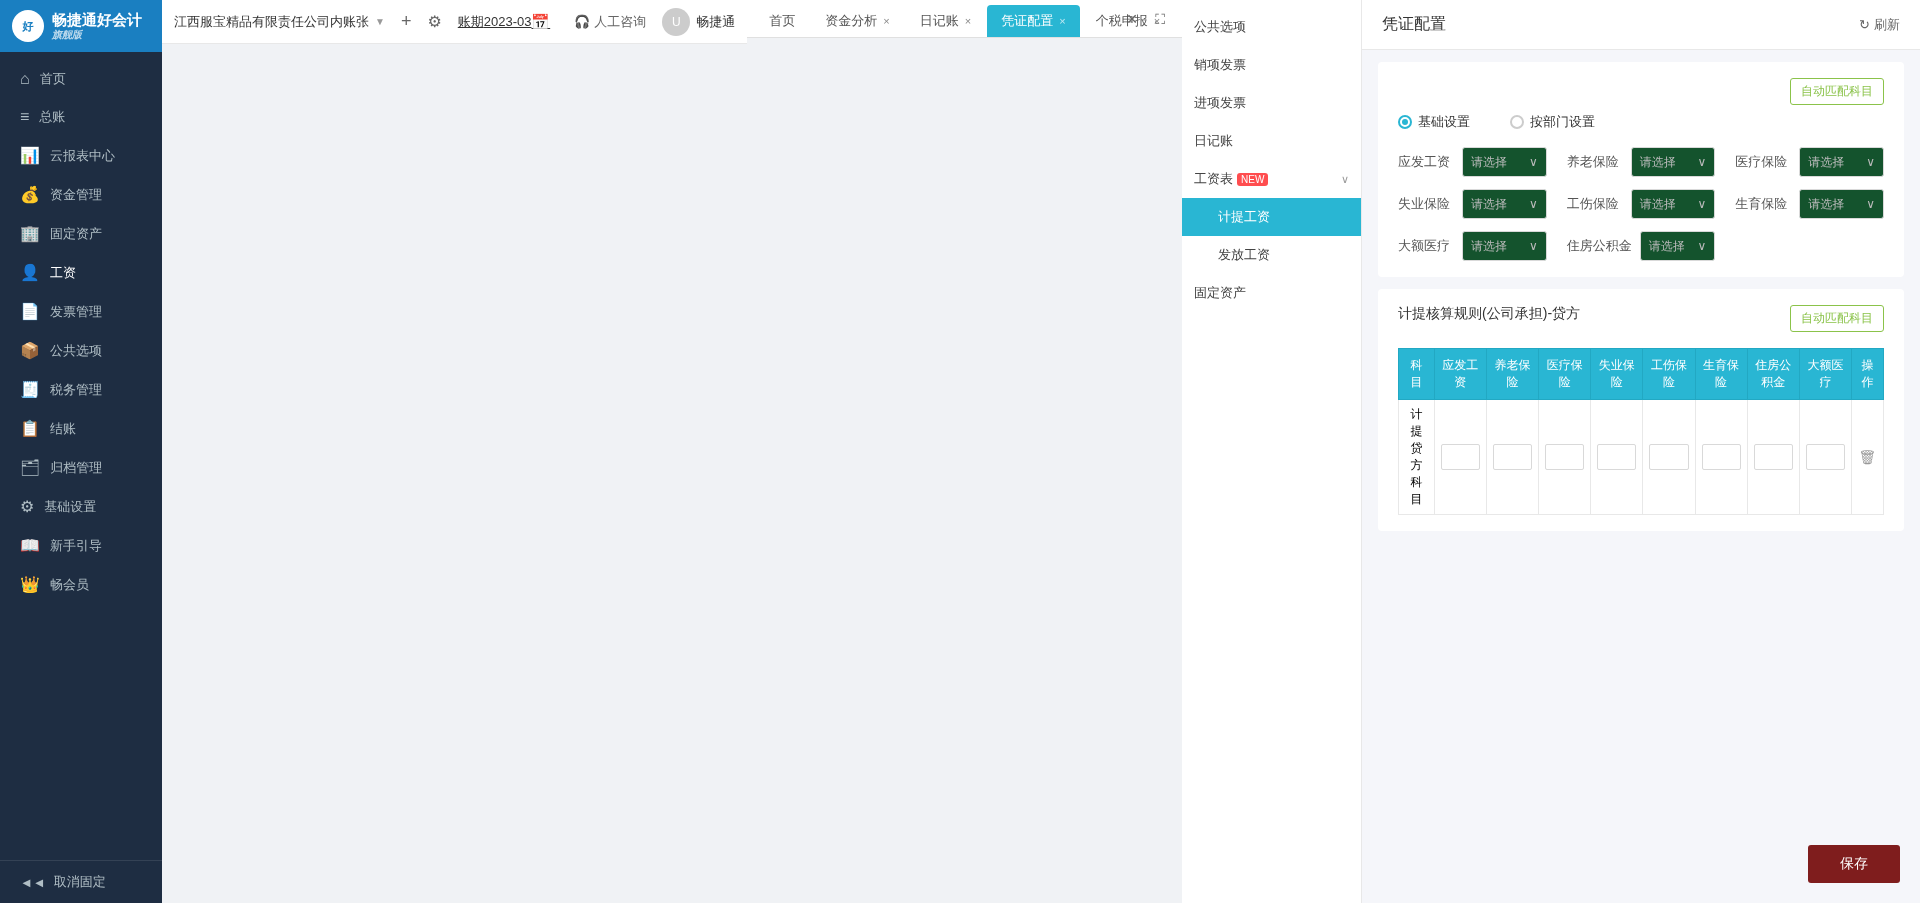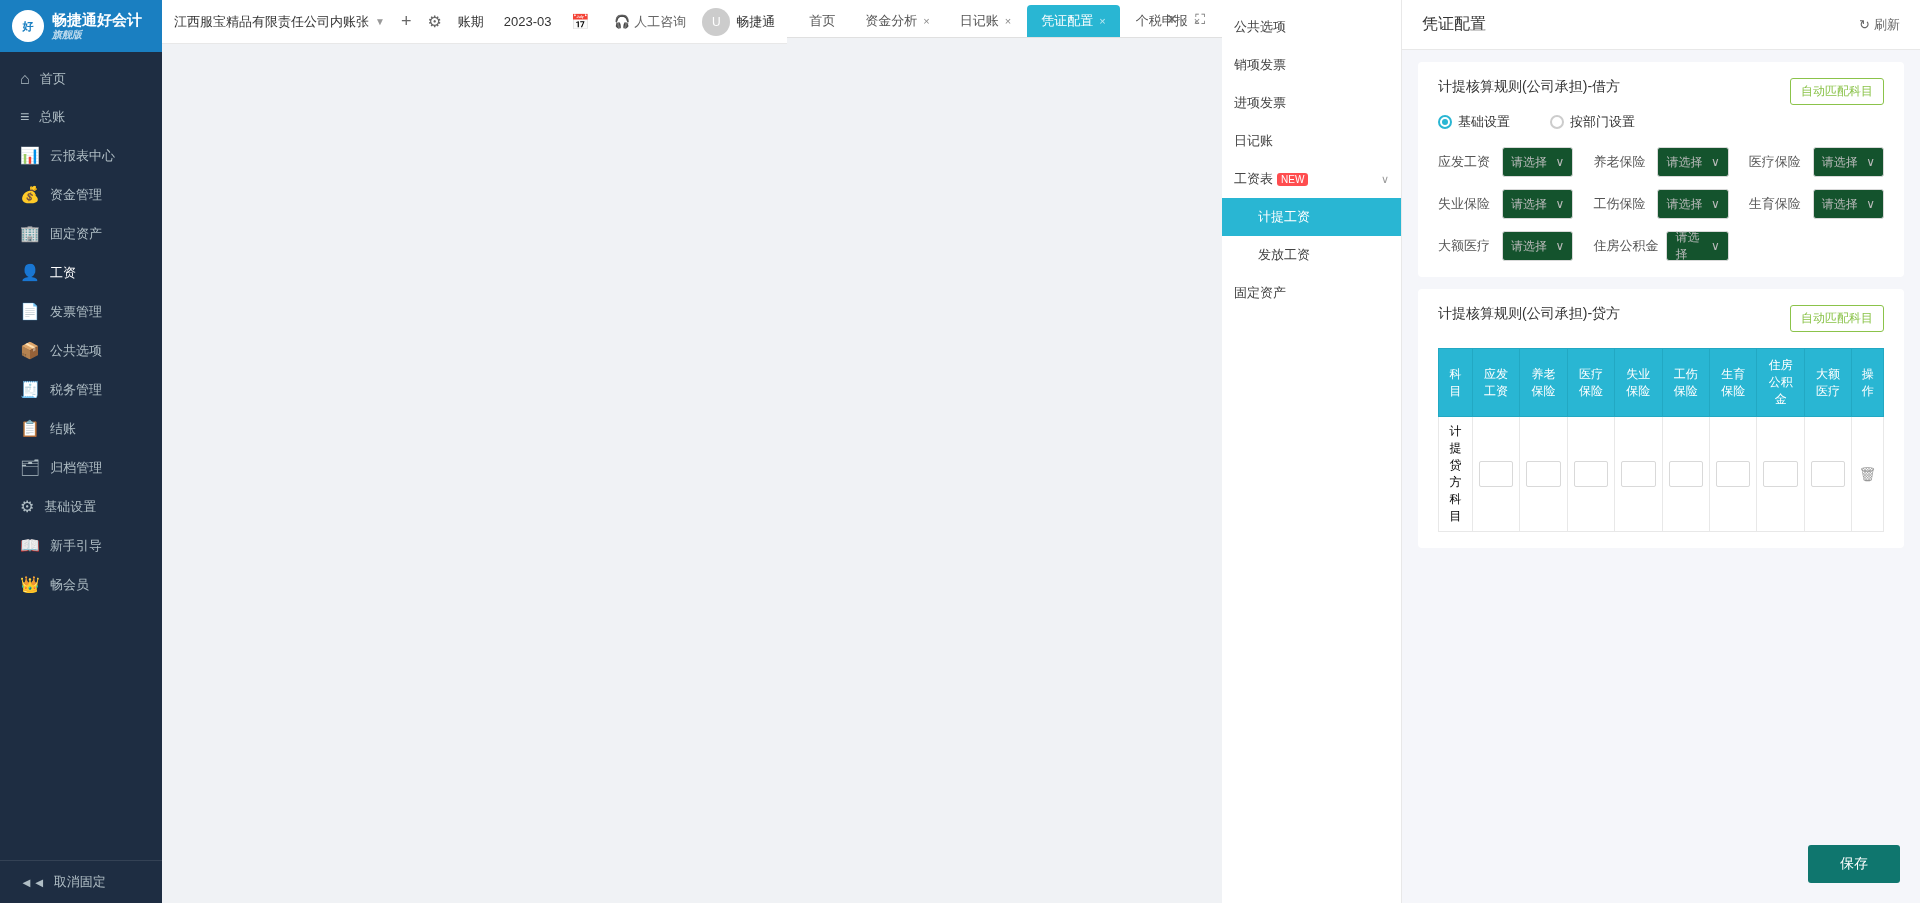--- a/index.html
+++ b/index.html
@@ -71,21 +71,21 @@
       padding: 0 12px;
       border-bottom: 1px solid #e8e8e8;
       gap: 12px;
     }
     .topbar-company {
       display: flex; align-items: center; gap: 6px;
       font-size: 13px; color: #333; cursor: pointer;
     }
     .topbar-add { font-size: 18px; color: #666; cursor: pointer; padding: 0 4px; }
     .topbar-gear { font-size: 16px; color: #666; cursor: pointer; }
-    .topbar-period { display: flex; align-items: center; gap: 20px; font-size: 13px; color: #333; margin-left: 4px; }
+    .topbar-period { display: flex; align-items: center; gap: 0; font-size: 13px; color: #333; margin-left: 4px; text-decoration: underline; }
     .topbar-period-icon { color: #1a9be8; font-size: 15px; }
     .topbar-spacer { flex: 1; }
     .topbar-right { display: flex; align-items: center; gap: 16px; }
     .topbar-service { display: flex; align-items: center; gap: 4px; font-size: 13px; color: #666; cursor: pointer; }
     .topbar-user { display: flex; align-items: center; gap: 6px; font-size: 13px; color: #333; cursor: pointer; }
     .topbar-avatar { width: 28px; height: 28px; border-radius: 50%; background: #ccc; display: flex; align-items: center; justify-content: center; font-size: 12px; color: white; }
 
     
     .tabs-bar {
       background: white;
@@ -282,21 +282,21 @@
       padding: 0 4px;
       font-size: 12px;
     }
     .delete-icon { cursor: pointer; color: #999; font-size: 14px; }
 
     
     .save-btn {
       position: fixed;
       bottom: 20px;
       right: 20px;
-      background: #0f766e;
+      background: #7f1d1d;
       color: white;
       border: none;
       padding: 10px 32px;
       font-size: 14px;
       border-radius: 3px;
       cursor: pointer;
       font-family: 'Microsoft YaHei', sans-serif;
     }
 
     
@@ -477,21 +477,20 @@
         <span class="page-title">凭证配置</span>
         <div class="refresh-btn">
           <span>↻</span>
           <span>刷新</span>
         </div>
       </div>
 
       <div class="section">
         <div class="section-header">
           <div class="section-header-left">
-            <div class="section-title">计提核算规则(公司承担)-借方</div>
           </div>
           <button class="auto-match-btn">自动匹配科目</button>
         </div>
 
         <div class="radio-group">
           <div class="radio-item">
             <div class="radio-circle checked"></div>
             <span>基础设置</span>
           </div>
           <div class="radio-item">

